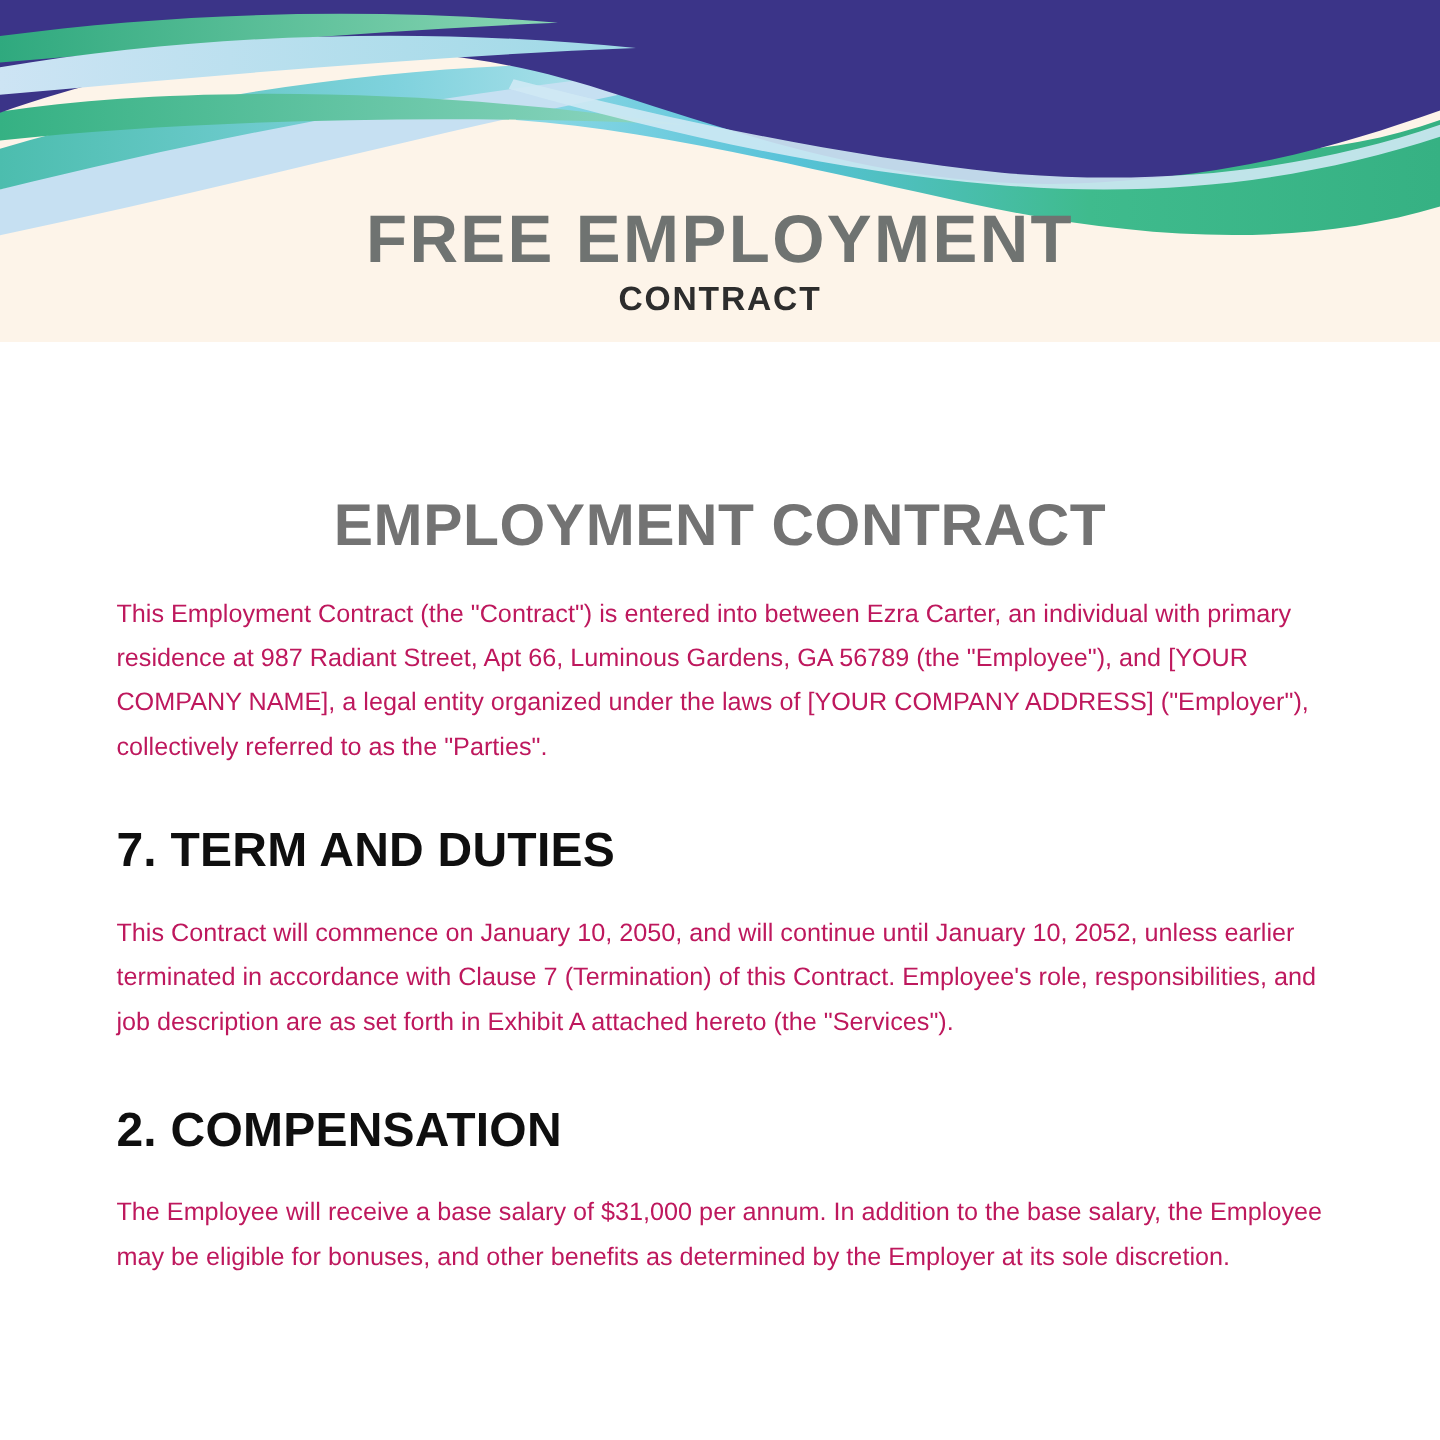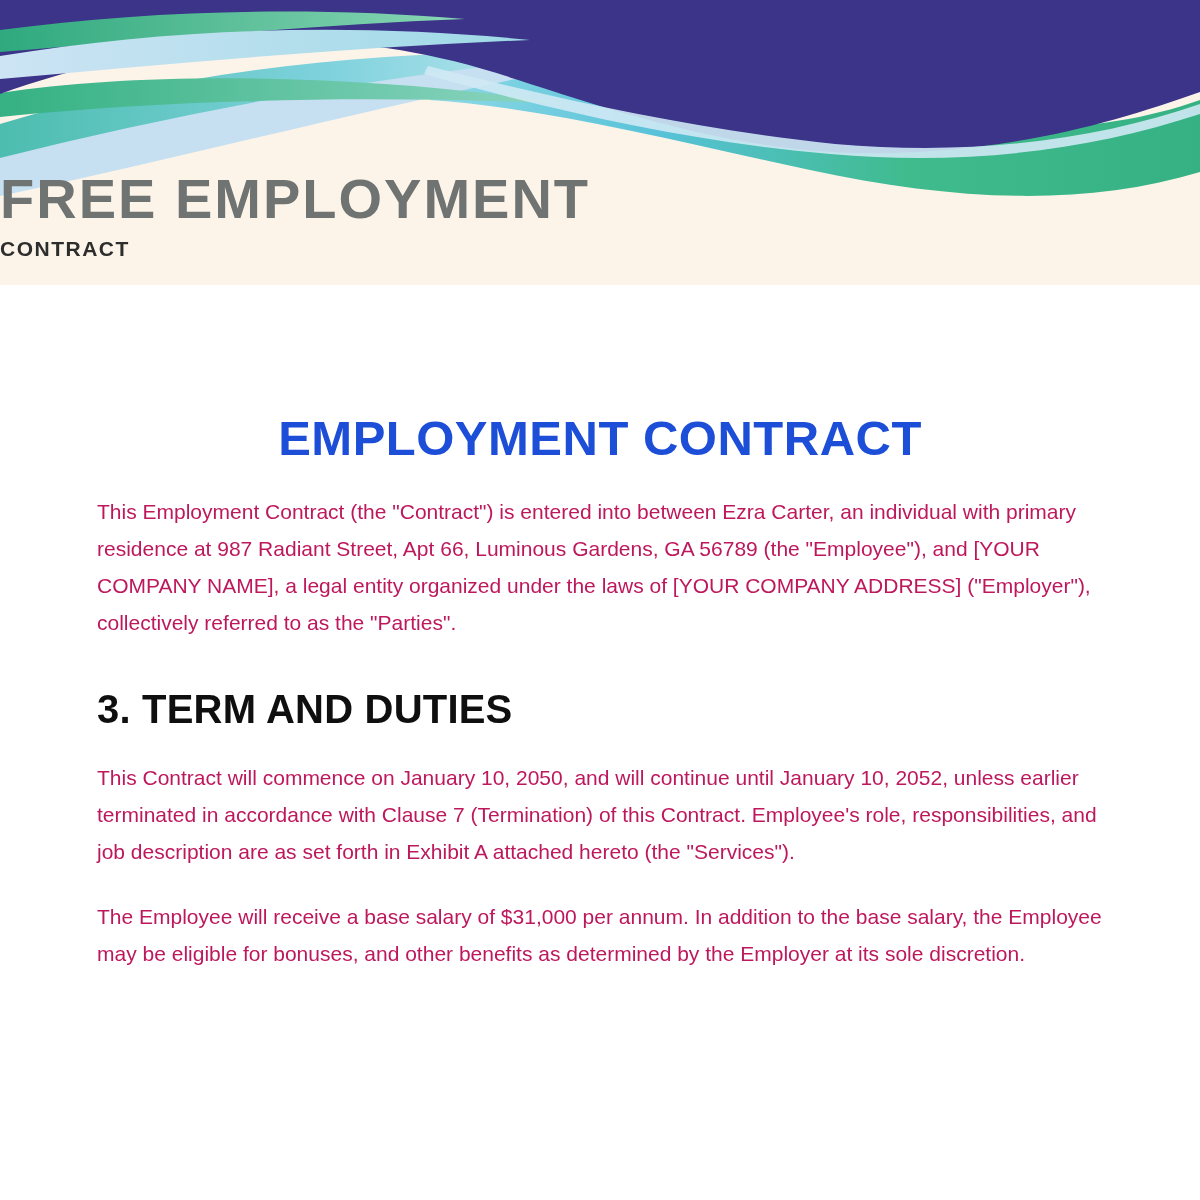--- a/index.html
+++ b/index.html
@@ -23,49 +23,50 @@
     inset: 0;
     width: 100%;
     height: 100%;
     display: block;
   }
   .banner-text {
     position: absolute;
     left: 0;
     right: 0;
     top: 170px;
+    text-align: center;
   }
   .banner-title {
     font-size: 56px;
     line-height: 57px;
     font-weight: 800;
     letter-spacing: 2px;
     color: #6f7371;
   }
   .banner-subtitle {
     margin-top: 11px;
-    font-size: 21px;
+    font-size: 28px;
     line-height: 22px;
     font-weight: 600;
     letter-spacing: 1.5px;
     color: #2d2d2d;
   }
 
   
   .doc {
     padding: 0 97px;
   }
   .doc-title {
     margin-top: 126px;
     font-size: 49px;
     line-height: 54px;
     font-weight: 800;
     letter-spacing: 0.5px;
     text-align: center;
-    color: #1d4ed8;
+    color: #737373;
   }
   .para {
     margin-top: 28px;
     font-size: 21px;
     line-height: 37px;
     color: #be185d;
   }
   .para.intro { margin-top: 28px; }
   .section-heading {
     font-size: 40px;
@@ -135,20 +136,21 @@
     <div class="banner-subtitle">CONTRACT</div>
   </div>
 </div>
 
 <div class="doc">
 
   <h1 class="doc-title">EMPLOYMENT CONTRACT</h1>
 
   <p class="para intro">This Employment Contract (the "Contract") is entered into between Ezra Carter, an individual with primary residence at 987 Radiant Street, Apt 66, Luminous Gardens, GA 56789 (the "Employee"), and [YOUR COMPANY NAME], a legal entity organized under the laws of [YOUR COMPANY ADDRESS] ("Employer"), collectively referred to as the "Parties".</p>
 
-  <h2 class="section-heading first">3. TERM AND DUTIES</h2>
+  <h2 class="section-heading first">7. TERM AND DUTIES</h2>
 
   <p class="para">This Contract will commence on January 10, 2050, and will continue until January 10, 2052, unless earlier terminated in accordance with Clause 7 (Termination) of this Contract. Employee's role, responsibilities, and job description are as set forth in Exhibit A attached hereto (the "Services").</p>
 
+  <h2 class="section-heading second">2. COMPENSATION</h2>
 
   <p class="para">The Employee will receive a base salary of $31,000 per annum. In addition to the base salary, the Employee may be eligible for bonuses, and other benefits as determined by the Employer at its sole discretion.</p>
 
 </div>
 
 </body></html>

